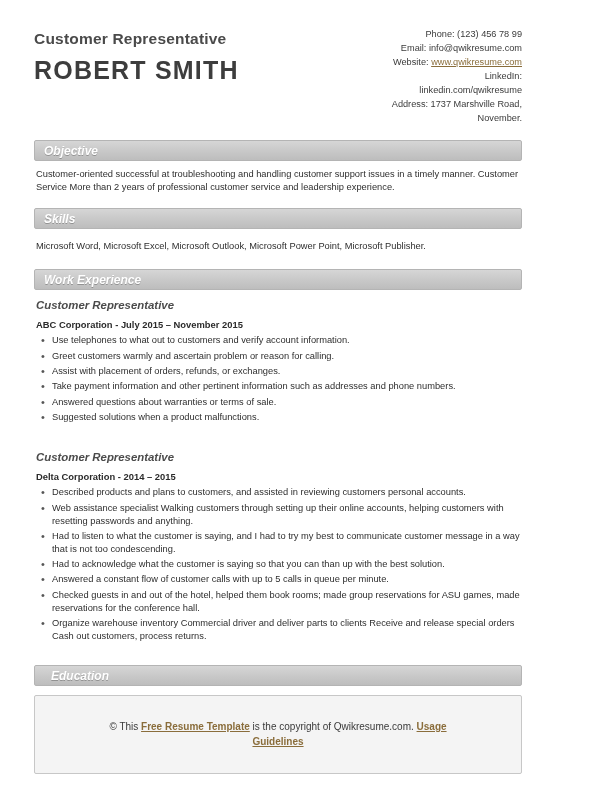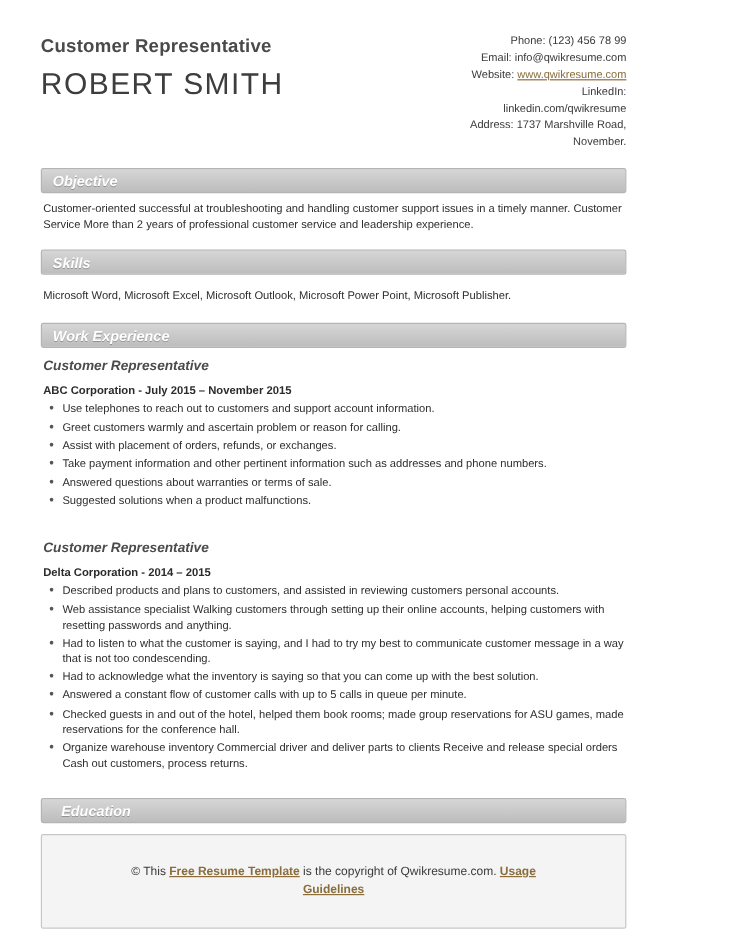--- a/index.html
+++ b/index.html
@@ -32,21 +32,21 @@
   }
   .job-title {
     font-size: 15.5px;
     font-weight: bold;
     color: #4a4a4a;
     letter-spacing: .2px;
     margin: 0 0 8px 0;
   }
   .cand-name {
     font-size: 25px;
-    font-weight: normal;
+    font-weight: bold;
     color: #3d3d3d;
     letter-spacing: 1.2px;
     margin: 0;
   }
   .header-right {
     text-align: right;
     font-size: 9.2px;
     line-height: 1.52;
     color: #3a3a3a;
     padding-top: 2px;
@@ -173,39 +173,39 @@
 
   <div class="section-bar">Skills</div>
   <div class="section-body skills-body">Microsoft Word, Microsoft Excel, Microsoft Outlook, Microsoft Power Point, Microsoft Publisher.</div>
 
   <div class="section-bar">Work Experience</div>
 
   <div class="exp-block">
     <div class="exp-role">Customer Representative</div>
     <div class="exp-company">ABC Corporation - July 2015 – November 2015</div>
     <ul class="bullets">
-      <li>Use telephones to reach out to customers and support account information.</li>
+      <li>Use telephones to what out to customers and verify account information.</li>
       <li>Greet customers warmly and ascertain problem or reason for calling.</li>
       <li>Assist with placement of orders, refunds, or exchanges.</li>
       <li>Take payment information and other pertinent information such as addresses and phone numbers.</li>
       <li>Answered questions about warranties or terms of sale.</li>
       <li>Suggested solutions when a product malfunctions.</li>
     </ul>
   </div>
 
   <div class="exp-gap"></div>
 
   <div class="exp-block">
     <div class="exp-role">Customer Representative</div>
     <div class="exp-company">Delta Corporation - 2014 – 2015</div>
     <ul class="bullets">
       <li>Described products and plans to customers, and assisted in reviewing customers personal accounts.</li>
       <li>Web assistance specialist Walking customers through setting up their online accounts, helping customers with resetting passwords and anything.</li>
       <li>Had to listen to what the customer is saying, and I had to try my best to communicate customer message in a way that is not too condescending.</li>
-      <li>Had to acknowledge what the inventory is saying so that you can come up with the best solution.</li>
+      <li>Had to acknowledge what the customer is saying so that you can than up with the best solution.</li>
       <li>Answered a constant flow of customer calls with up to 5 calls in queue per minute.</li>
       <li>Checked guests in and out of the hotel, helped them book rooms; made group reservations for ASU games, made reservations for the conference hall.</li>
       <li>Organize warehouse inventory Commercial driver and deliver parts to clients Receive and release special orders Cash out customers, process returns.</li>
     </ul>
   </div>
 
   <div class="section-bar" style="margin-top:22px;padding-left:16px;">Education</div>
   <div class="edu-body">BSN In Nursing - August 2014(University Of Portland - Portland, OR)</div>
 
   <div class="footer">

